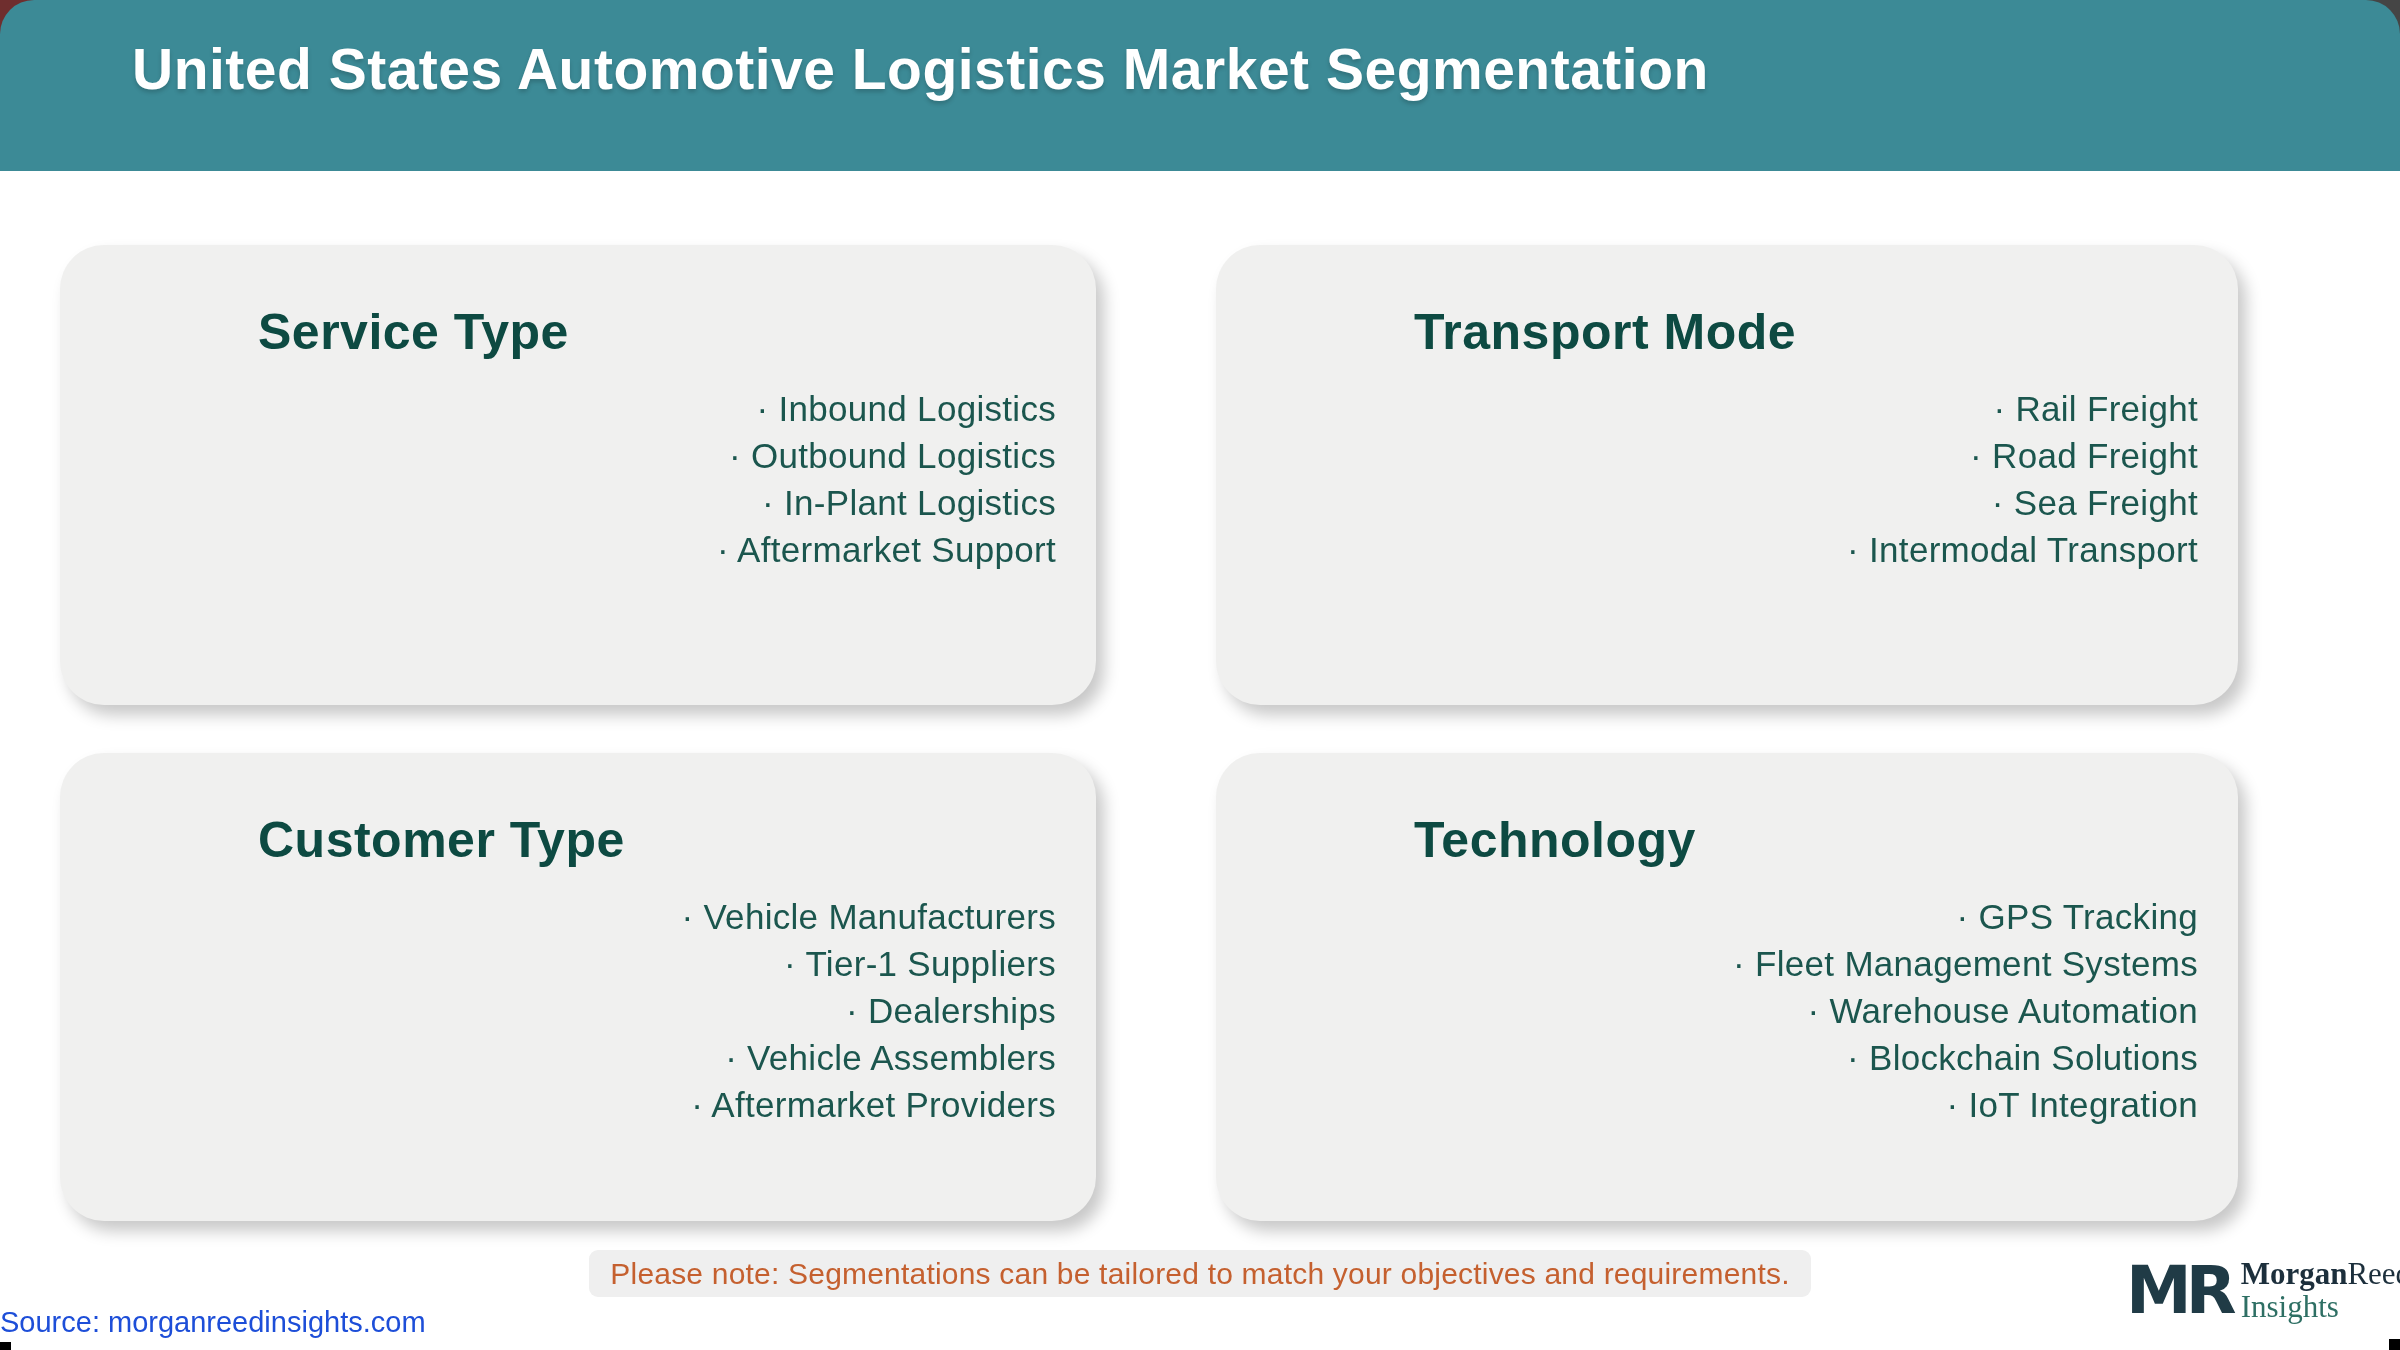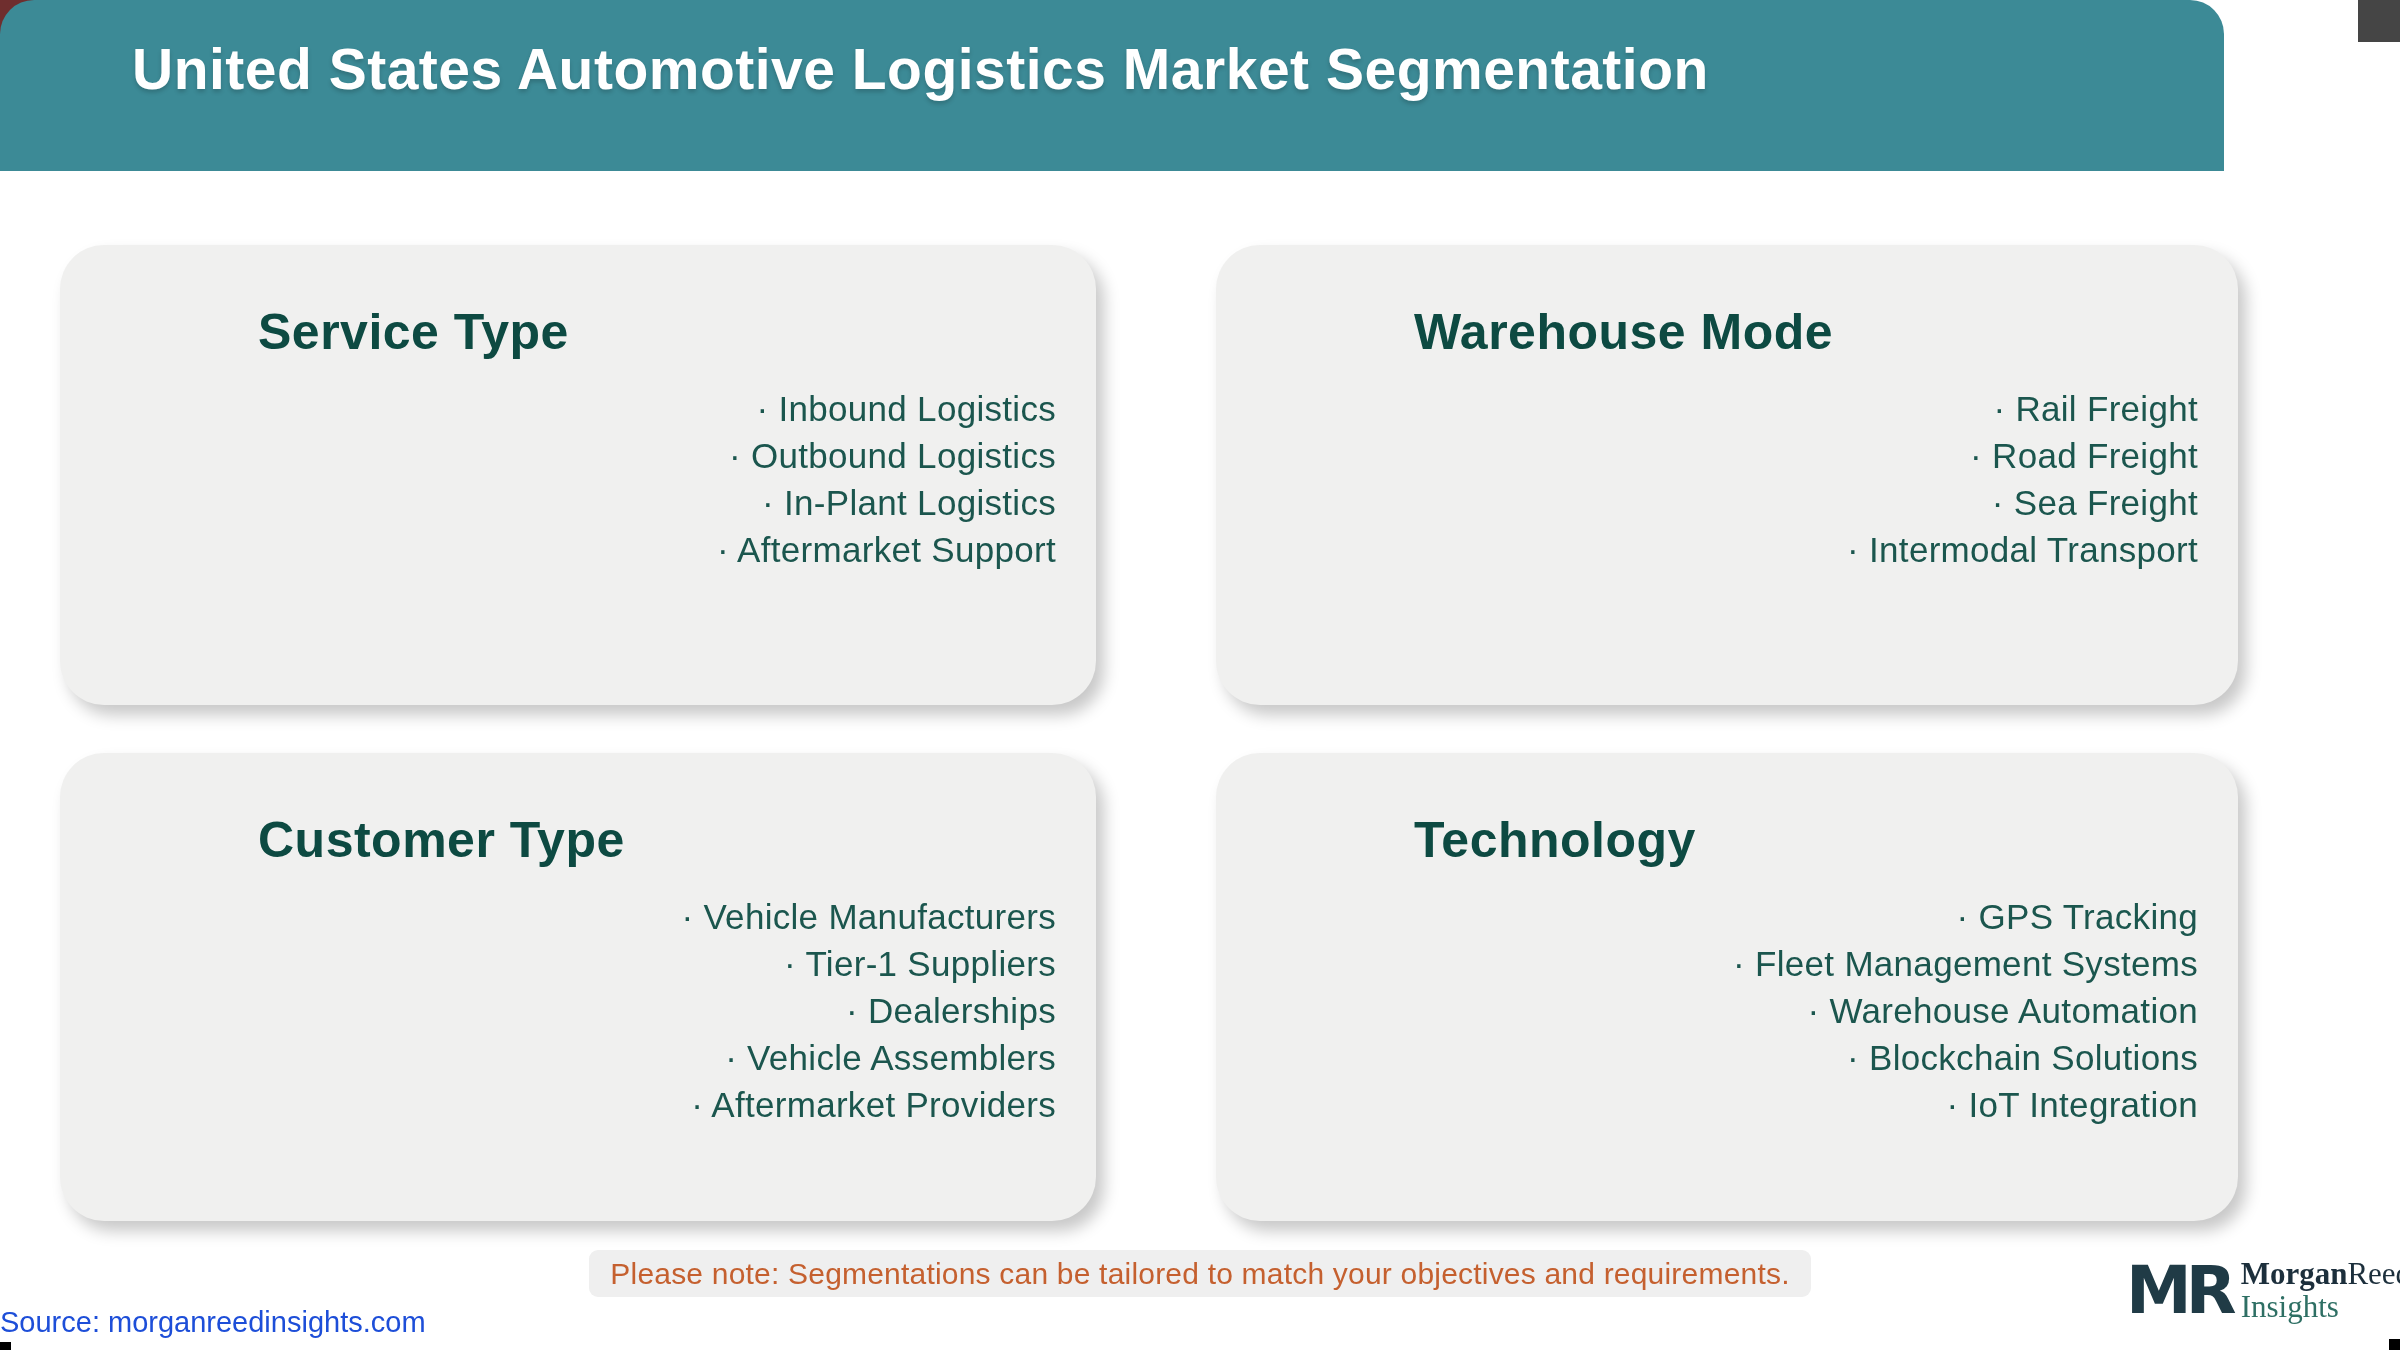--- a/index.html
+++ b/index.html
@@ -12,21 +12,21 @@
   }
 
   
   .corner-tl { position:absolute; top:0; left:0; width:46px; height:46px; background:#6f2e2e; }
   .corner-tr { position:absolute; top:0; right:0; width:42px; height:42px; background:#454545; }
   .corner-bl { position:absolute; bottom:0; left:0; width:11px; height:8px; background:#000000; }
   .corner-br { position:absolute; bottom:0; right:0; width:11px; height:11px; background:#000000; }
 
   
   .header {
-    position:absolute; top:0; left:0; width:2224px; height:171px;
+    position:absolute; top:0; left:0; width:2400px; height:171px;
     background:#3c8a96;
     border-radius:34px 34px 0 0;
   }
   .header h1 {
     position:absolute; left:132px; top:36px;
     color:#ffffff; font-size:57px; font-weight:bold; letter-spacing:0.5px;
     text-shadow:0 3px 4px rgba(0,0,0,0.18);
   }
 
   
@@ -98,21 +98,21 @@
   <div class="card">
     <h2>Service Type</h2>
     <ul>
         <li>Inbound Logistics</li>
         <li>Outbound Logistics</li>
         <li>In-Plant Logistics</li>
         <li>Aftermarket Support</li>
       </ul>
   </div>
   <div class="card">
-    <h2>Warehouse Mode</h2>
+    <h2>Transport Mode</h2>
     <ul>
         <li>Rail Freight</li>
         <li>Road Freight</li>
         <li>Sea Freight</li>
         <li>Intermodal Transport</li>
       </ul>
   </div>
   <div class="card">
     <h2>Customer Type</h2>
     <ul>

